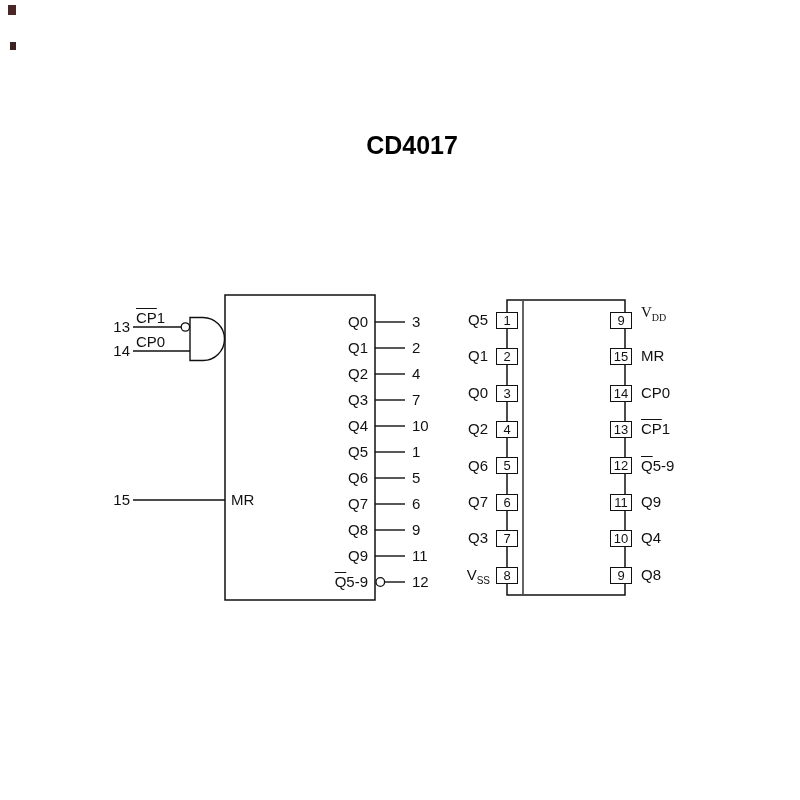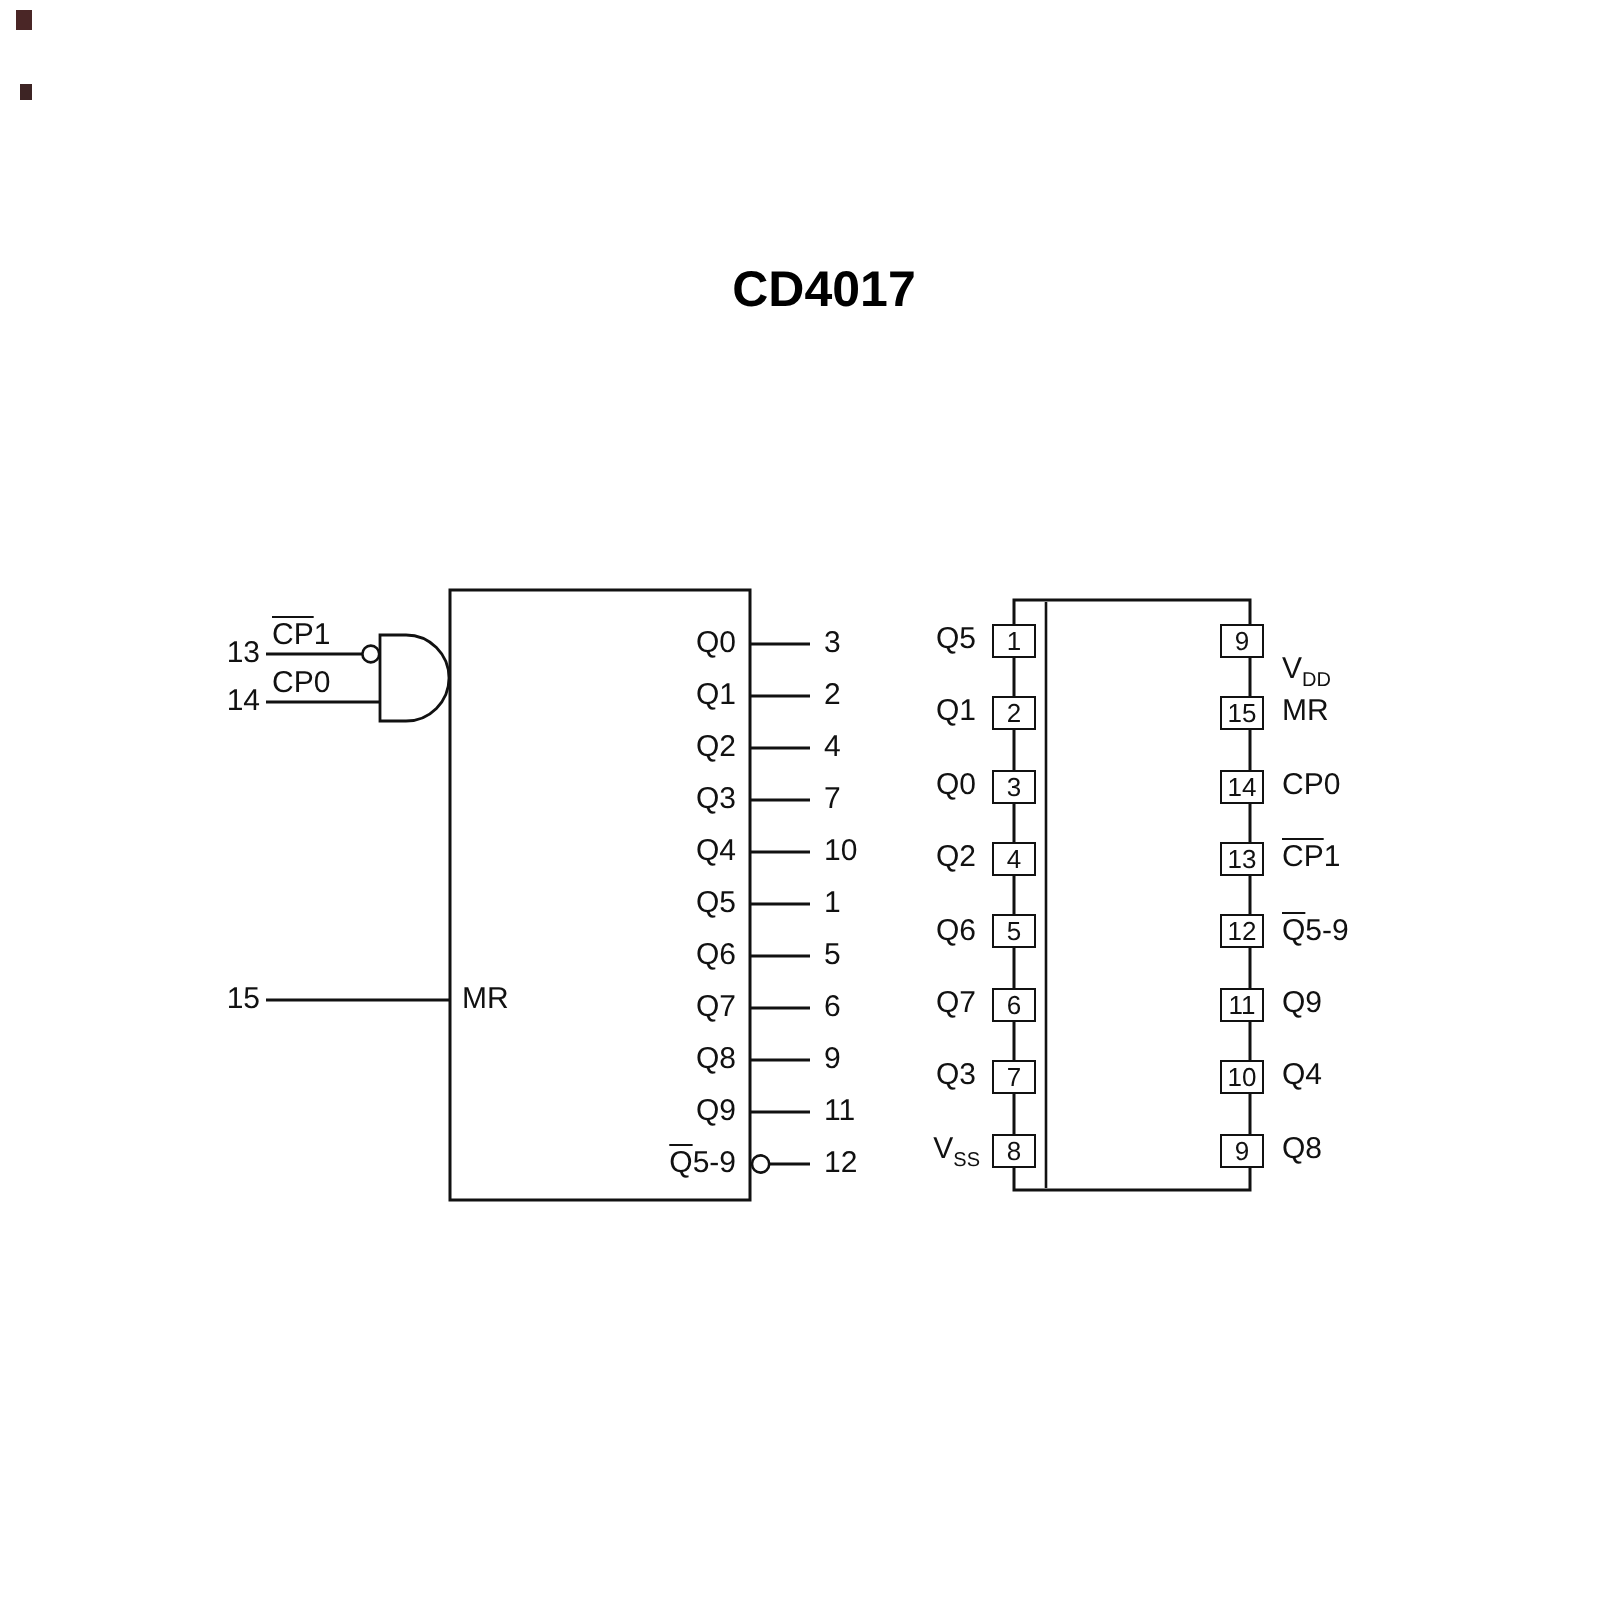--- a/index.html
+++ b/index.html
@@ -99,21 +99,21 @@
   <div class="lbl r" style="left:430px;top:457px;width:58px;">Q6</div>
   <div class="pinbox" style="left:496px;top:457px;">5</div>
   <div class="lbl r" style="left:430px;top:493px;width:58px;">Q7</div>
   <div class="pinbox" style="left:496px;top:494px;">6</div>
   <div class="lbl r" style="left:430px;top:529px;width:58px;">Q3</div>
   <div class="pinbox" style="left:496px;top:530px;">7</div>
   <div class="lbl r" style="left:432px;top:566px;width:58px;"><span>V</span><sub>SS</sub></div>
   <div class="pinbox" style="left:496px;top:567px;">8</div>
 
   <div class="pinbox" style="left:610px;top:312px;">9</div>
-  <div class="lbl" style="left:641px;top:326px;"><span>V</span><sub>DD</sub></div>
+  <div class="lbl" style="left:641px;top:304px;font-family:Liberation Serif, serif;"><span>V</span><sub>DD</sub></div>
   <div class="pinbox" style="left:610px;top:348px;">15</div>
   <div class="lbl" style="left:641px;top:347px;">MR</div>
   <div class="pinbox" style="left:610px;top:385px;">14</div>
   <div class="lbl" style="left:641px;top:384px;">CP0</div>
   <div class="pinbox" style="left:610px;top:421px;">13</div>
   <div class="lbl" style="left:641px;top:420px;"><span class="bar">CP</span><span>1</span></div>
   <div class="pinbox" style="left:610px;top:457px;">12</div>
   <div class="lbl" style="left:641px;top:457px;"><span class="bar">Q</span><span>5-9</span></div>
   <div class="pinbox" style="left:610px;top:494px;">11</div>
   <div class="lbl" style="left:641px;top:493px;">Q9</div>

